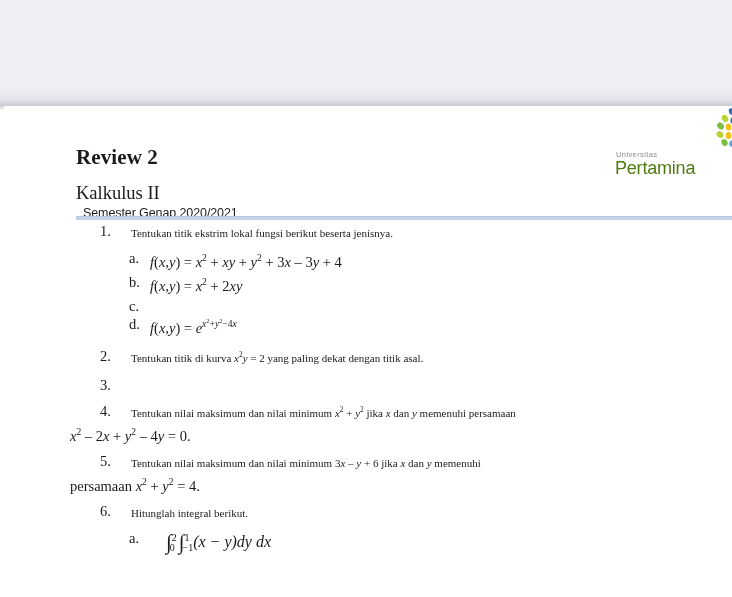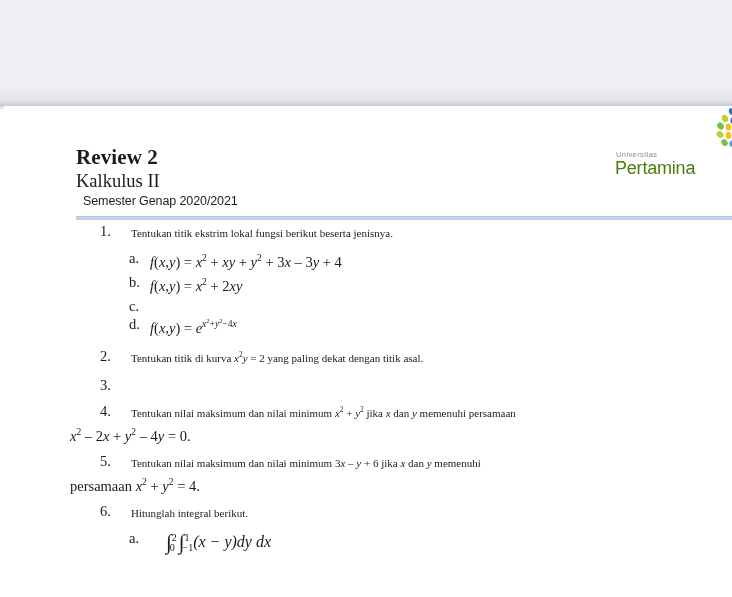--- a/index.html
+++ b/index.html
@@ -54,21 +54,21 @@
     font-size: 21px;
     line-height: 25px;
     color: #1a1a1a;
     letter-spacing: 0.1px;
   }
   #doc-subtitle {
     font-family: "Liberation Serif", serif;
     font-size: 18.5px;
     line-height: 22px;
     color: #1c1c1c;
-    margin-top: 0px;
+    margin-top: 12px;
   }
   #doc-semester {
     font-family: "Liberation Sans", sans-serif;
     font-size: 12.5px;
     line-height: 17px;
     color: #1c1c1c;
     margin-top: 1px;
     letter-spacing: -0.1px;
     margin-left: 7px;
   }

